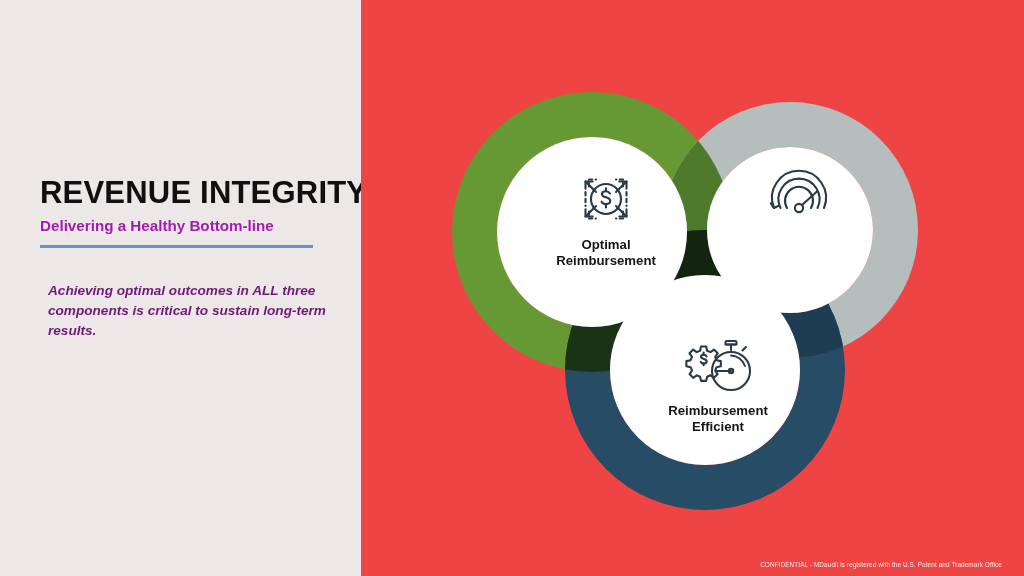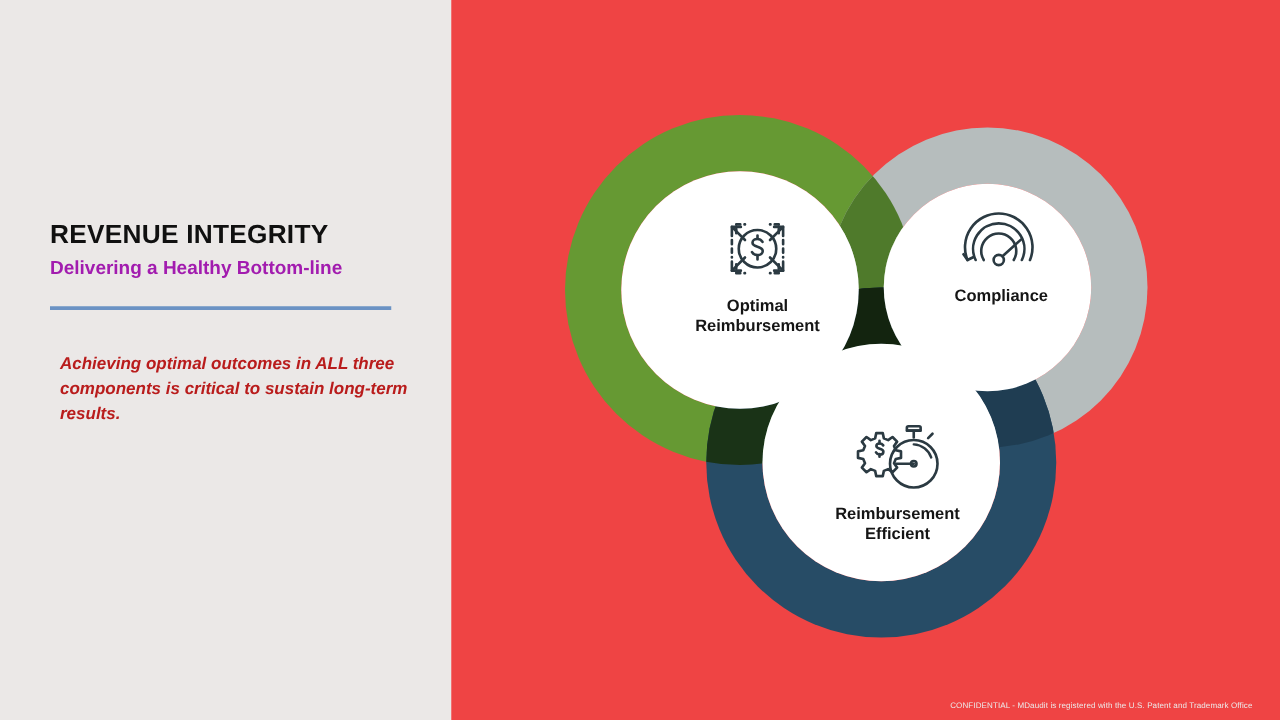--- a/index.html
+++ b/index.html
@@ -24,21 +24,21 @@
     height: 576px;
     background: #ebe8e7;
   }
   #title-block {
     position: absolute;
     left: 40px;
     top: 176px;
     width: 290px;
   }
   #page-title {
-    font-size: 21px;
+    font-size: 31px;
     font-weight: bold;
     color: #101010;
     letter-spacing: 0.2px;
     line-height: 1.12;
     margin: 0;
     white-space: nowrap;
   }
   #page-subtitle {
     font-size: 15.2px;
     font-weight: bold;
@@ -56,21 +56,21 @@
     background: #6b92c4;
   }
   #body-text {
     position: absolute;
     left: 48px;
     top: 267px;
     width: 278px;
     font-size: 13.6px;
     font-weight: bold;
     font-style: italic;
-    color: #b91c1c;
+    color: #701a75;
     line-height: 1.47;
   }
 
   
   #diagram-area {
     position: absolute;
     left: 361px;
     top: 0;
     width: 663px;
     height: 576px;
@@ -235,21 +235,20 @@
 
       <path d="M14.5 42 A20.5 20.5 0 1 1 51.5 42"></path>
 
       <path d="M21 42 A14 14 0 1 1 45 42"></path>
 
       <path d="M8 42 l-3.2 -4.6 M8 42 l4.9 -2.4"></path>
 
       <circle cx="33" cy="42" r="4.1"></circle>
       <path d="M36 39 L51 25.5"></path>
     </svg>
-    <div class="node-label">Compliance</div>
   </div>
 
   <div class="venn-node" id="node-efficient">
     <svg class="node-icon" width="78" height="58" viewBox="0 0 78 58" fill="none" stroke="#2b3a42" stroke-width="2.1" stroke-linecap="round" stroke-linejoin="round">
 
       <path d="M22 8.5 l5.2 0 .9 4.2 3.4 1.4 3.5-2.5 3.7 3.7 -2.5 3.5 1.4 3.4 4.2 .9 0 5.2 -4.2 .9 -1.4 3.4 2.5 3.5 -3.7 3.7 -3.5-2.5 -3.4 1.4 -.9 4.2 -5.2 0 -.9-4.2 -3.4-1.4 -3.5 2.5 -3.7-3.7 2.5-3.5 -1.4-3.4 -4.2-.9 0-5.2 4.2-.9 1.4-3.4 -2.5-3.5 3.7-3.7 3.5 2.5 3.4-1.4z"></path>
       <path d="M27.6 18.3c-.7-1-1.7-1.5-2.9-1.5-1.5 0-2.6.8-2.6 2 0 2.8 5.6 1.5 5.6 4.5 0 1.4-1.2 2.3-2.9 2.3-1.3 0-2.4-.6-3-1.7"></path>
       <path d="M24.6 14.6v2M24.6 25.3v2"></path>
 
       <circle cx="52" cy="33" r="19"></circle>

